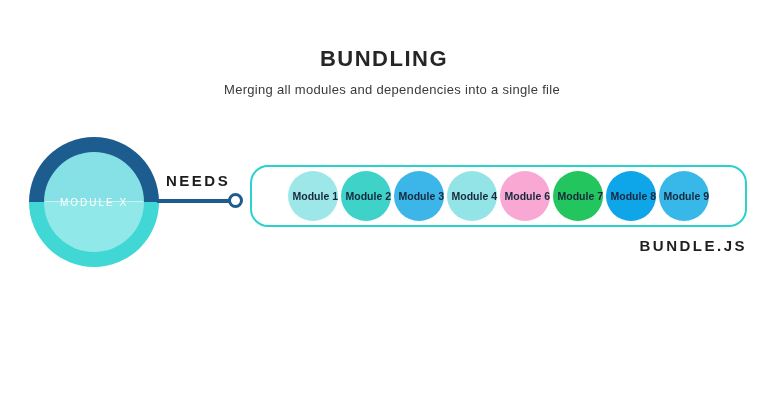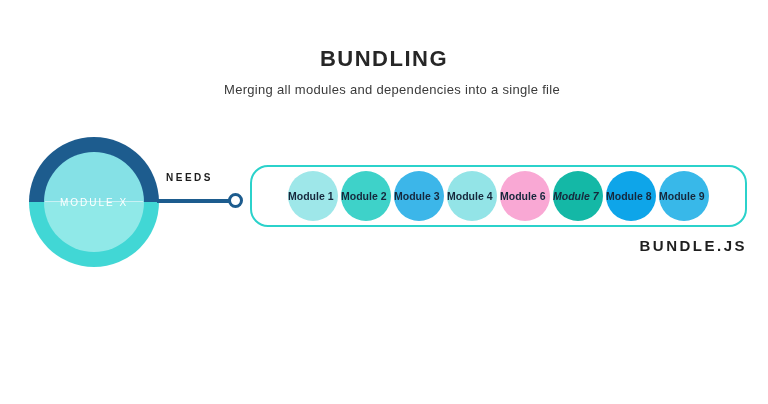--- a/index.html
+++ b/index.html
@@ -77,21 +77,21 @@
     letter-spacing: 2px;
     color: #ffffff;
     white-space: nowrap;
   }
 
   
   .needs {
     position: absolute;
     left: 166px;
     top: 172px;
-    font-size: 10px;
+    font-size: 15px;
     font-weight: bold;
     letter-spacing: 2.5px;
     color: var(--needs-text, #1c1c1c);
     white-space: nowrap;
   }
   .conn-line {
     position: absolute;
     left: 157px;
     top: 199px;
     width: 74px;
@@ -127,21 +127,21 @@
     gap: 3px;
     padding: 0 8px;
   }
   .module-circle {
     width: 50px;
     height: 50px;
     border-radius: 50%;
     flex: 0 0 auto;
     display: flex;
     align-items: center;
-    justify-content: flex-start;
+    justify-content: flex-end;
   }
   .module-circle span {
     font-size: 10.5px;
     font-weight: bold;
     color: var(--module-text, #16283c);
     white-space: nowrap;
   }
 
   .bundle-label {
     position: absolute;
@@ -184,21 +184,21 @@
       </div>
       <div class="module-circle" style="background: rgb(60, 182, 233);">
         <span>Module 3</span>
       </div>
       <div class="module-circle" style="background: rgb(147, 228, 231);">
         <span>Module 4</span>
       </div>
       <div class="module-circle" style="background: #f9a8d4;">
         <span>Module 6</span>
       </div>
-      <div class="module-circle" style="background: #14b8a6; font-style: italic;">
+      <div class="module-circle" style="background: #22c55e;">
         <span>Module 7</span>
       </div>
       <div class="module-circle" style="background: #0ea5e9;">
         <span>Module 8</span>
       </div>
       <div class="module-circle" style="background: rgb(56, 184, 233);">
         <span>Module 9</span>
       </div>
     </div>
 

